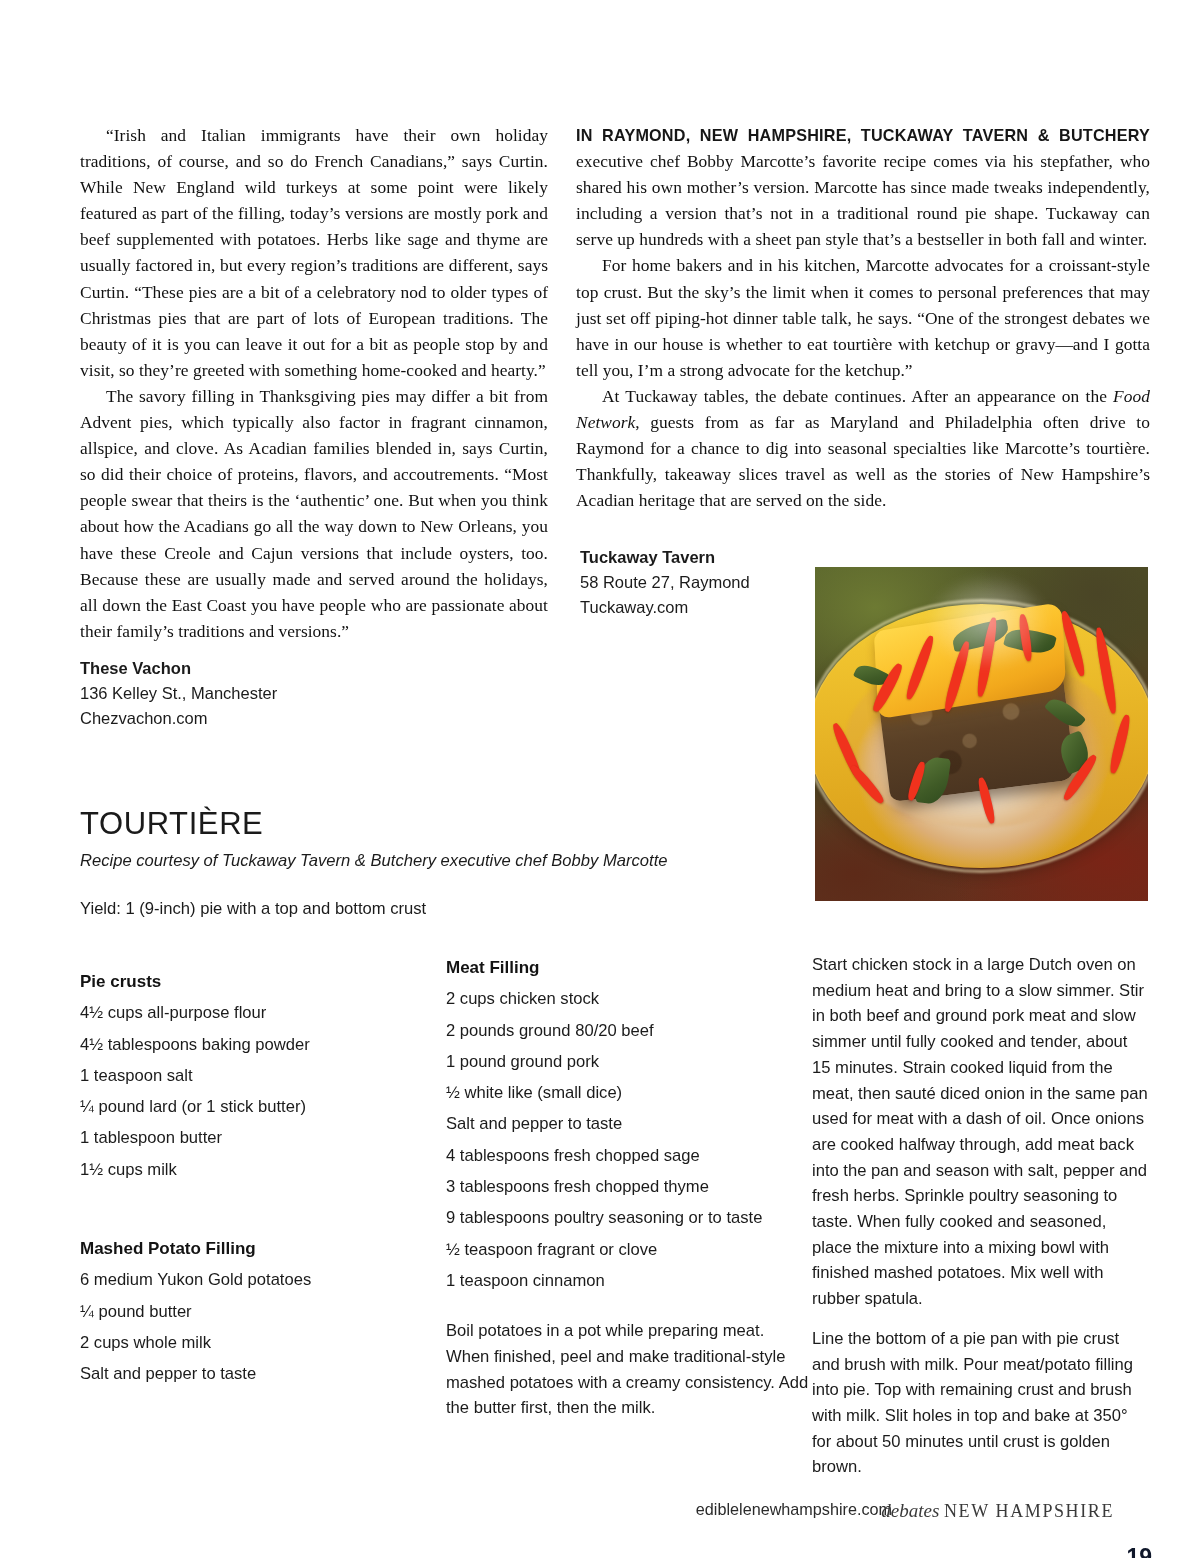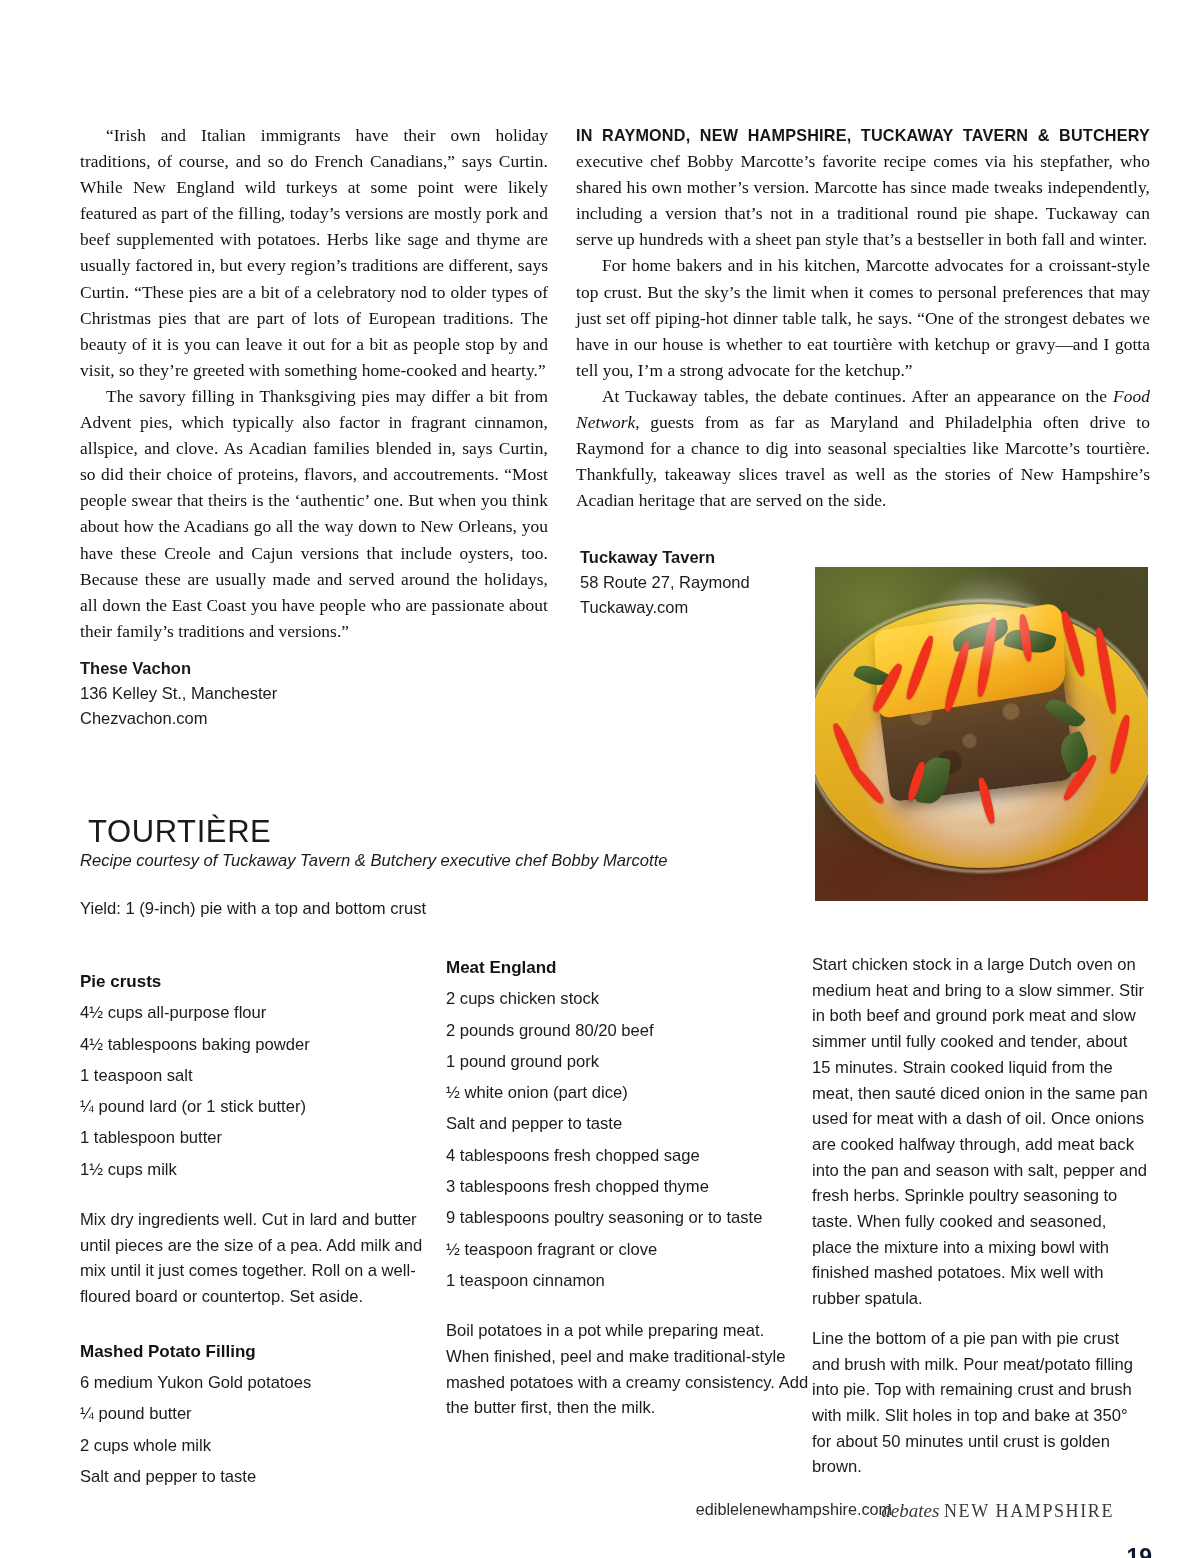--- a/index.html
+++ b/index.html
@@ -191,21 +191,21 @@
 
   
   .recipe-title {
     position: absolute;
     left: 68px;
     top: 806px;
     font-size: 31px;
     letter-spacing: 0.6px;
     color: #1a1a1a;
     font-weight: normal;
-    margin: 8px;
+    margin: 0;
   }
   .recipe-credit {
     position: absolute;
     left: 68px;
     top: 851px;
     font-size: 16.6px;
     font-style: italic;
     color: #1b1b1b;
   }
   .recipe-yield {
@@ -365,35 +365,34 @@
 
     <div class="rc c1">
       <h3>Pie crusts</h3>
       <div class="ing">4½ cups all-purpose flour</div>
       <div class="ing">4½ tablespoons baking powder</div>
       <div class="ing">1 teaspoon salt</div>
       <div class="ing">¼ pound lard (or 1 stick butter)</div>
       <div class="ing">1 tablespoon butter</div>
       <div class="ing">1½ cups milk</div>
       <div class="gap-md"></div>
-      <p class="method">Mix dry ingredients well. Cut in lard and butter until pieces are the size of a pea. Add milk and mix until it just comes together. Roll on a well-floured board or countertop. Set aside.</p>
       <div class="gap-lg"></div>
       <h3>Mashed Potato Filling</h3>
       <div class="ing">6 medium Yukon Gold potatoes</div>
       <div class="ing">¼ pound butter</div>
       <div class="ing">2 cups whole milk</div>
       <div class="ing">Salt and pepper to taste</div>
     </div>
 
     <div class="rc c2">
-      <h3>Meat England</h3>
+      <h3>Meat Filling</h3>
       <div class="ing">2 cups chicken stock</div>
       <div class="ing">2 pounds ground 80/20 beef</div>
       <div class="ing">1 pound ground pork</div>
-      <div class="ing">½ white onion (part dice)</div>
+      <div class="ing">½ white like (small dice)</div>
       <div class="ing">Salt and pepper to taste</div>
       <div class="ing">4 tablespoons fresh chopped sage</div>
       <div class="ing">3 tablespoons fresh chopped thyme</div>
       <div class="ing">9 tablespoons poultry seasoning or to taste</div>
       <div class="ing">½ teaspoon fragrant or clove</div>
       <div class="ing">1 teaspoon cinnamon</div>
       <div class="gap-md"></div>
       <p class="method">Boil potatoes in a pot while preparing meat. When finished, peel and make traditional-style mashed potatoes with a creamy consistency. Add the butter first, then the milk.</p>
     </div>
 

